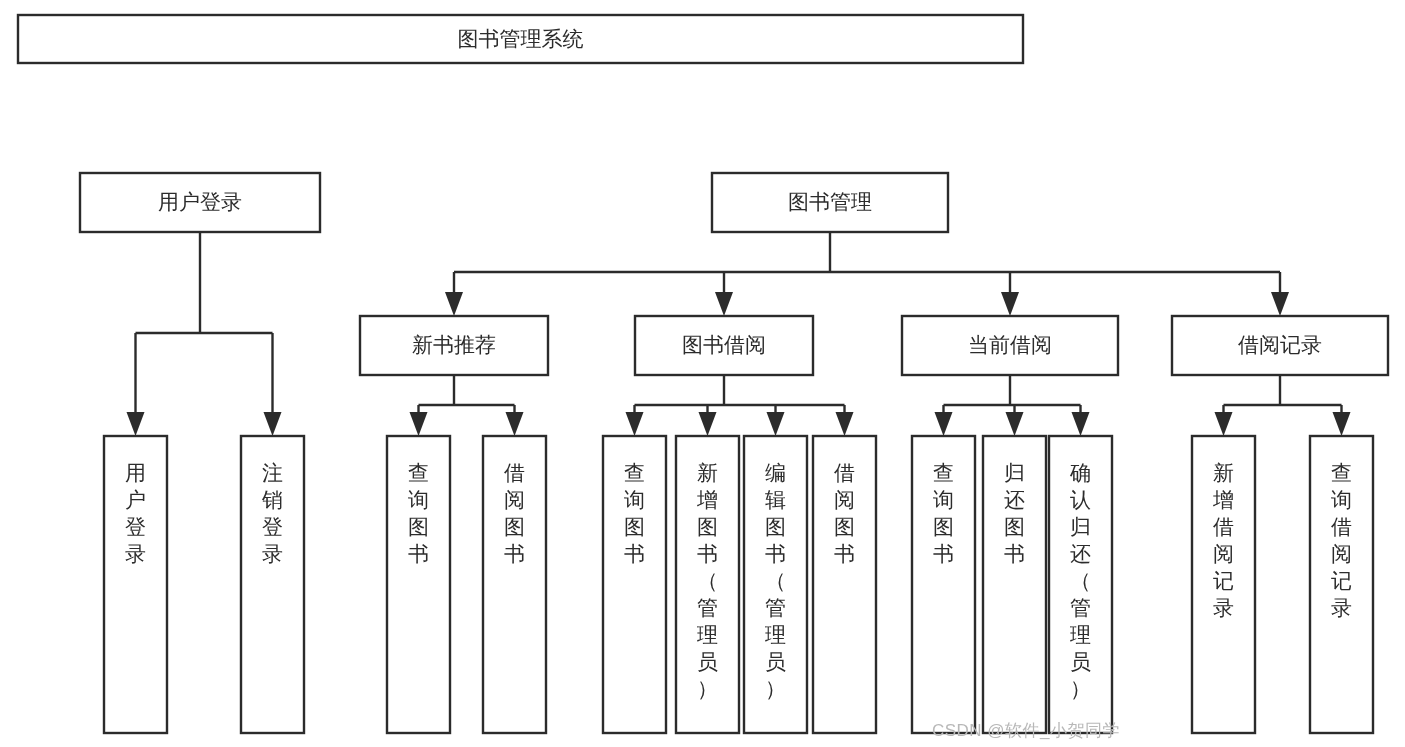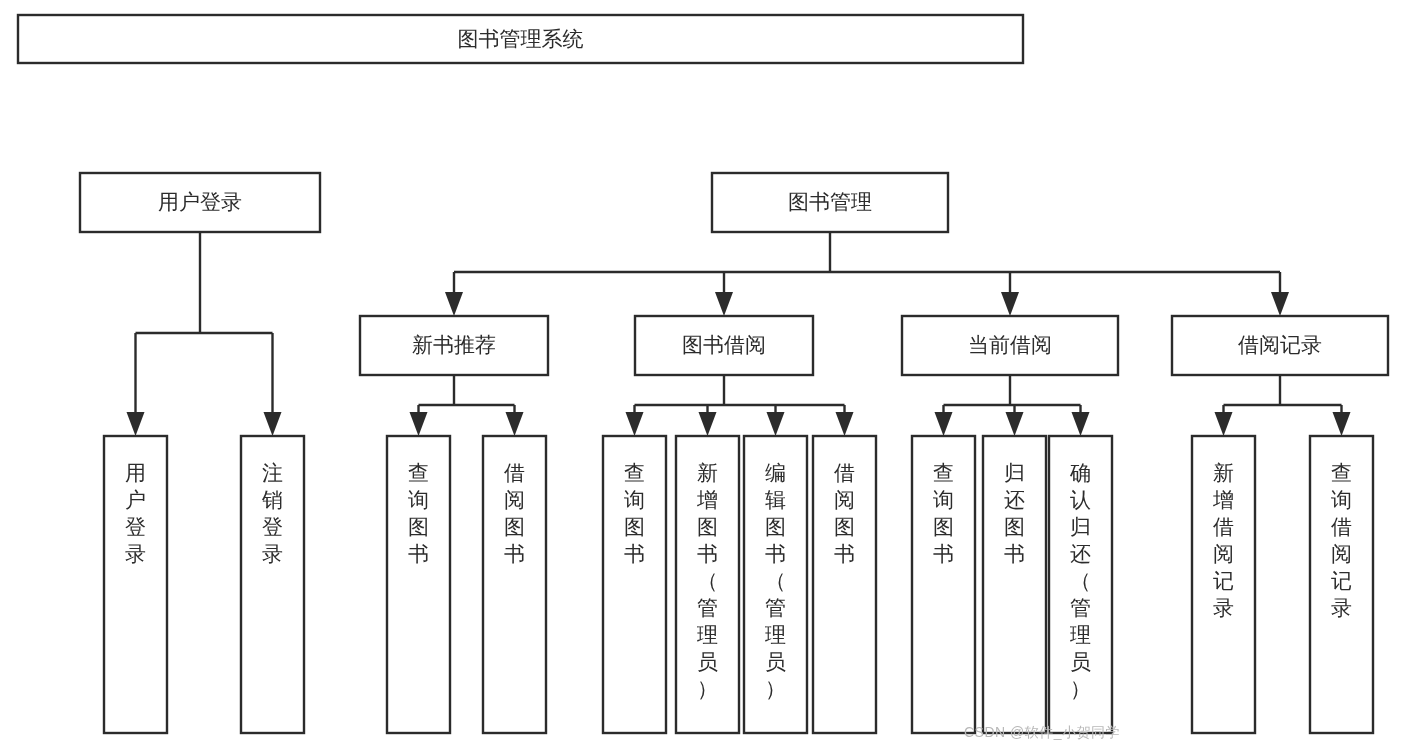--- a/index.html
+++ b/index.html
@@ -54,21 +54,21 @@
     font-family: "Liberation Sans", "DejaVu Sans", sans-serif;
     font-size: 21px;
     fill: #2c2c2c;
     text-anchor: middle;
   }
   .watermark-text {
     position: absolute;
     right: 8px;
     bottom: 5px;
     font-family: "Liberation Sans", "DejaVu Sans", sans-serif;
-    font-size: 14px;
+    font-size: 17px;
     color: #b8b8b8;
     white-space: nowrap;
     letter-spacing: 0.5px;
     pointer-events: none;
   }
 </style>
 </head>
 <body>
 
 <div id="diagram-root">

